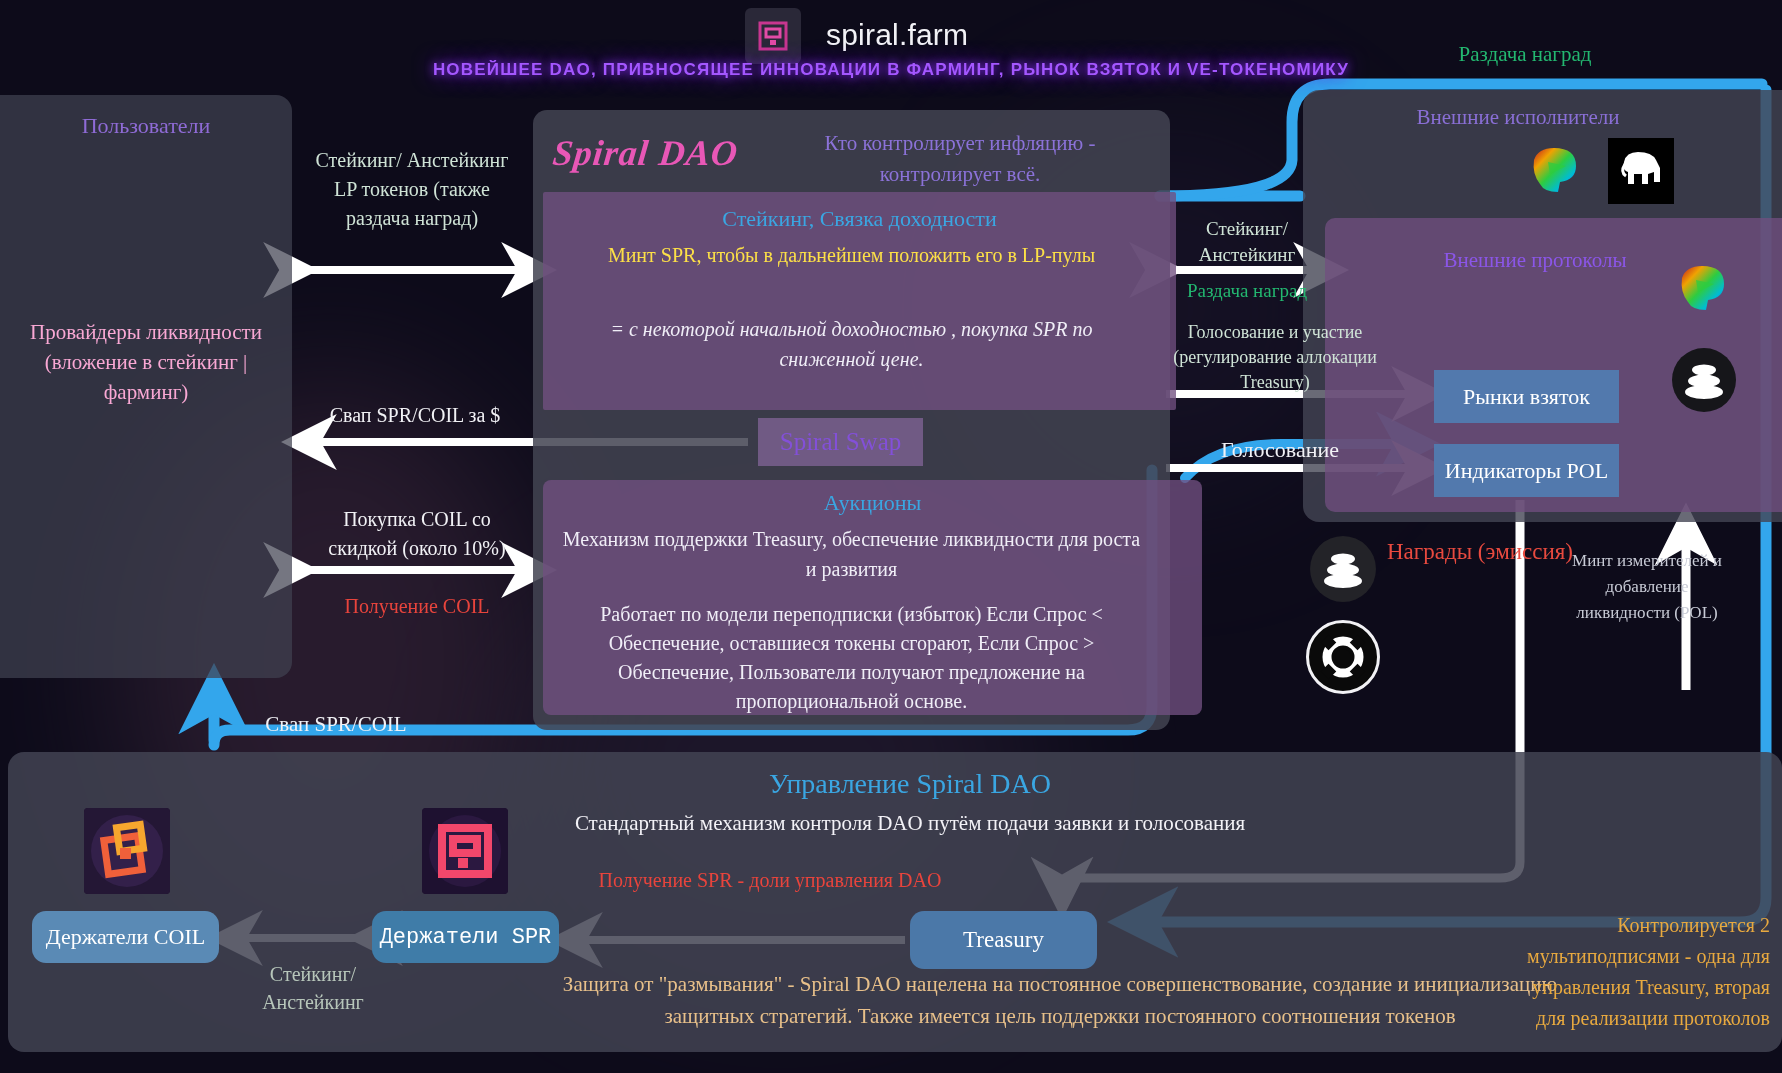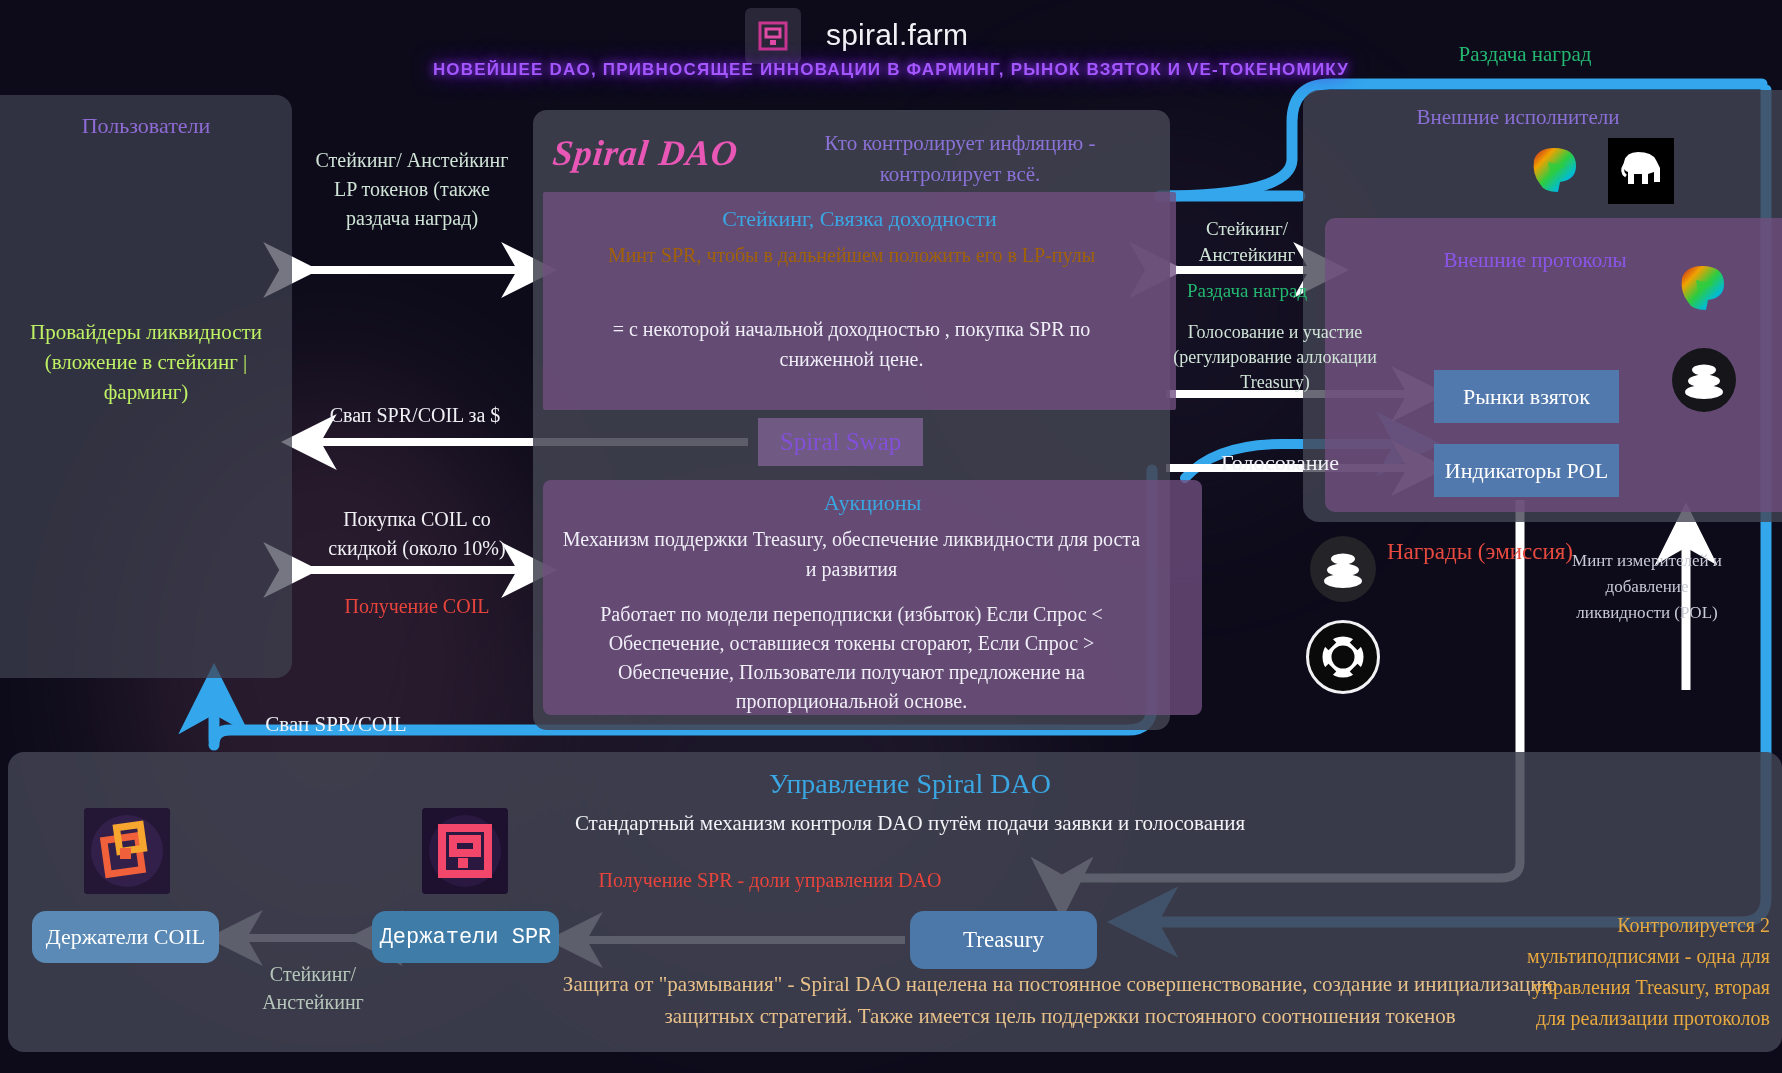--- a/index.html
+++ b/index.html
@@ -25,37 +25,37 @@
   #tagline{position:absolute;left:0;top:60px;width:1782px;text-align:center;
      color:#a457ff;font-size:17px;font-family:"Liberation Sans", sans-serif;font-weight:bold;
      letter-spacing:1.2px;text-shadow:0 0 10px #8f31ff,0 0 22px #6a16d8;}
 
   
   #users-panel{left:0px;top:95px;width:292px;height:583px;
      background:rgba(64,65,80,.72);border-radius:0 16px 16px 0;}
   #users-title{position:absolute;left:0;top:18px;width:100%;text-align:center;
      color:#8f6bd6;font-size:22px;}
   #lp-label{position:absolute;left:8px;top:222px;width:276px;text-align:center;
-     color:#bef264;font-size:21px;line-height:30px;}
+     color:#f9a8d4;font-size:21px;line-height:30px;}
 
   
   #center-panel{left:533px;top:110px;width:637px;height:620px;background:rgba(66,67,82,.86);}
   #spiral-dao-logo{position:absolute;left:553px;top:132px;color:#e857b6;font-size:36px;
      font-style:italic;font-weight:bold;font-family:"Liberation Serif",serif;
      transform:skewX(-6deg);letter-spacing:1px;}
   #inflation-note{position:absolute;left:780px;top:128px;width:360px;text-align:center;
      color:#8b72d8;font-size:21px;line-height:31px;}
 
   #staking-block{left:543px;top:192px;width:617px;height:218px;background:rgba(113,79,128,.78);border-radius:2px;padding-left:16px;}
   #staking-title{position:absolute;left:0;top:14px;width:100%;text-align:center;
      color:#3aa6e2;font-size:22px;}
   #staking-body1{position:absolute;left:30px;top:48px;width:557px;text-align:center;
-     color:#a16207;font-size:20px;line-height:30px;}
+     color:#fde047;font-size:20px;line-height:30px;}
   #staking-body2{position:absolute;left:30px;top:122px;width:557px;text-align:center;
-     color:#f0eef7;font-size:20px;line-height:30px;}
+     color:#f0eef7;font-size:20px;line-height:30px;font-style:italic;}
 
   #spiral-swap-box{left:758px;top:418px;width:165px;height:48px;background:rgba(122,96,142,.85);
      display:flex;align-items:center;justify-content:center;border-radius:0;}
   #spiral-swap-box span{color:#8350d8;font-size:25px;}
 
   #auctions-block{left:543px;top:480px;width:617px;height:235px;background:rgba(113,79,128,.78);border-radius:8px;padding-left:42px;}
   #auctions-title{position:absolute;left:0;top:10px;width:100%;text-align:center;color:#3aa6e2;font-size:22px;}
   #auctions-body1{position:absolute;left:12px;top:44px;width:593px;text-align:center;color:#f0eef7;font-size:20px;line-height:30px;}
   #auctions-body2{position:absolute;left:12px;top:120px;width:593px;text-align:center;color:#f0eef7;font-size:20px;line-height:29px;}
 
@@ -79,21 +79,21 @@
   .lbl{position:absolute;text-align:center;}
   #lbl-staking-lp{left:312px;top:146px;width:200px;color:#cfe3d6;font-size:20px;line-height:29px;}
   #lbl-swap-usd{left:300px;top:404px;width:230px;color:#f1f1f5;font-size:20px;}
   #lbl-buy-coil{left:312px;top:505px;width:210px;color:#f1f1f5;font-size:20px;line-height:29px;}
   #lbl-get-coil{left:312px;top:595px;width:210px;color:#e8443c;font-size:20px;}
   #lbl-swap-spr-coil{left:226px;top:712px;width:220px;color:#f1f1f5;font-size:21px;}
 
   #lbl-stake-unstake{left:1172px;top:216px;width:150px;color:#cfe3d6;font-size:19px;line-height:26px;}
   #lbl-reward-dist2{left:1172px;top:280px;width:150px;color:#23b770;font-size:19px;}
   #lbl-vote-participate{left:1165px;top:320px;width:220px;color:#cfe3d6;font-size:18px;line-height:25px;}
-  #lbl-voting{left:1180px;top:437px;width:200px;color:#f1f1f5;font-size:22px;margin-top:13px;}
+  #lbl-voting{left:1180px;top:437px;width:200px;color:#f1f1f5;font-size:22px;}
 
   
   #bottom-panel{left:8px;top:752px;width:1774px;height:300px;background:rgba(66,67,82,.85);border-radius:16px;}
   #gov-title{position:absolute;left:560px;top:768px;width:700px;text-align:center;color:#3aa6e2;font-size:28px;}
   #gov-sub{position:absolute;left:560px;top:808px;width:700px;text-align:center;color:#f3f2f7;font-size:21px;line-height:31px;}
   #get-spr{position:absolute;left:560px;top:866px;width:420px;text-align:center;color:#e8443c;font-size:20px;line-height:29px;}
   #treasury-box{left:910px;top:911px;width:187px;height:58px;background:#4b78a8;display:flex;align-items:center;justify-content:center;color:#fff;font-size:23px;}
   #dilution-note{position:absolute;left:520px;top:968px;width:1080px;text-align:center;color:#e8c08a;font-size:21px;line-height:32px;}
   #multisig-note{position:absolute;left:1525px;top:910px;width:245px;text-align:right;color:#e8a93f;font-size:20px;line-height:31px;}
 

